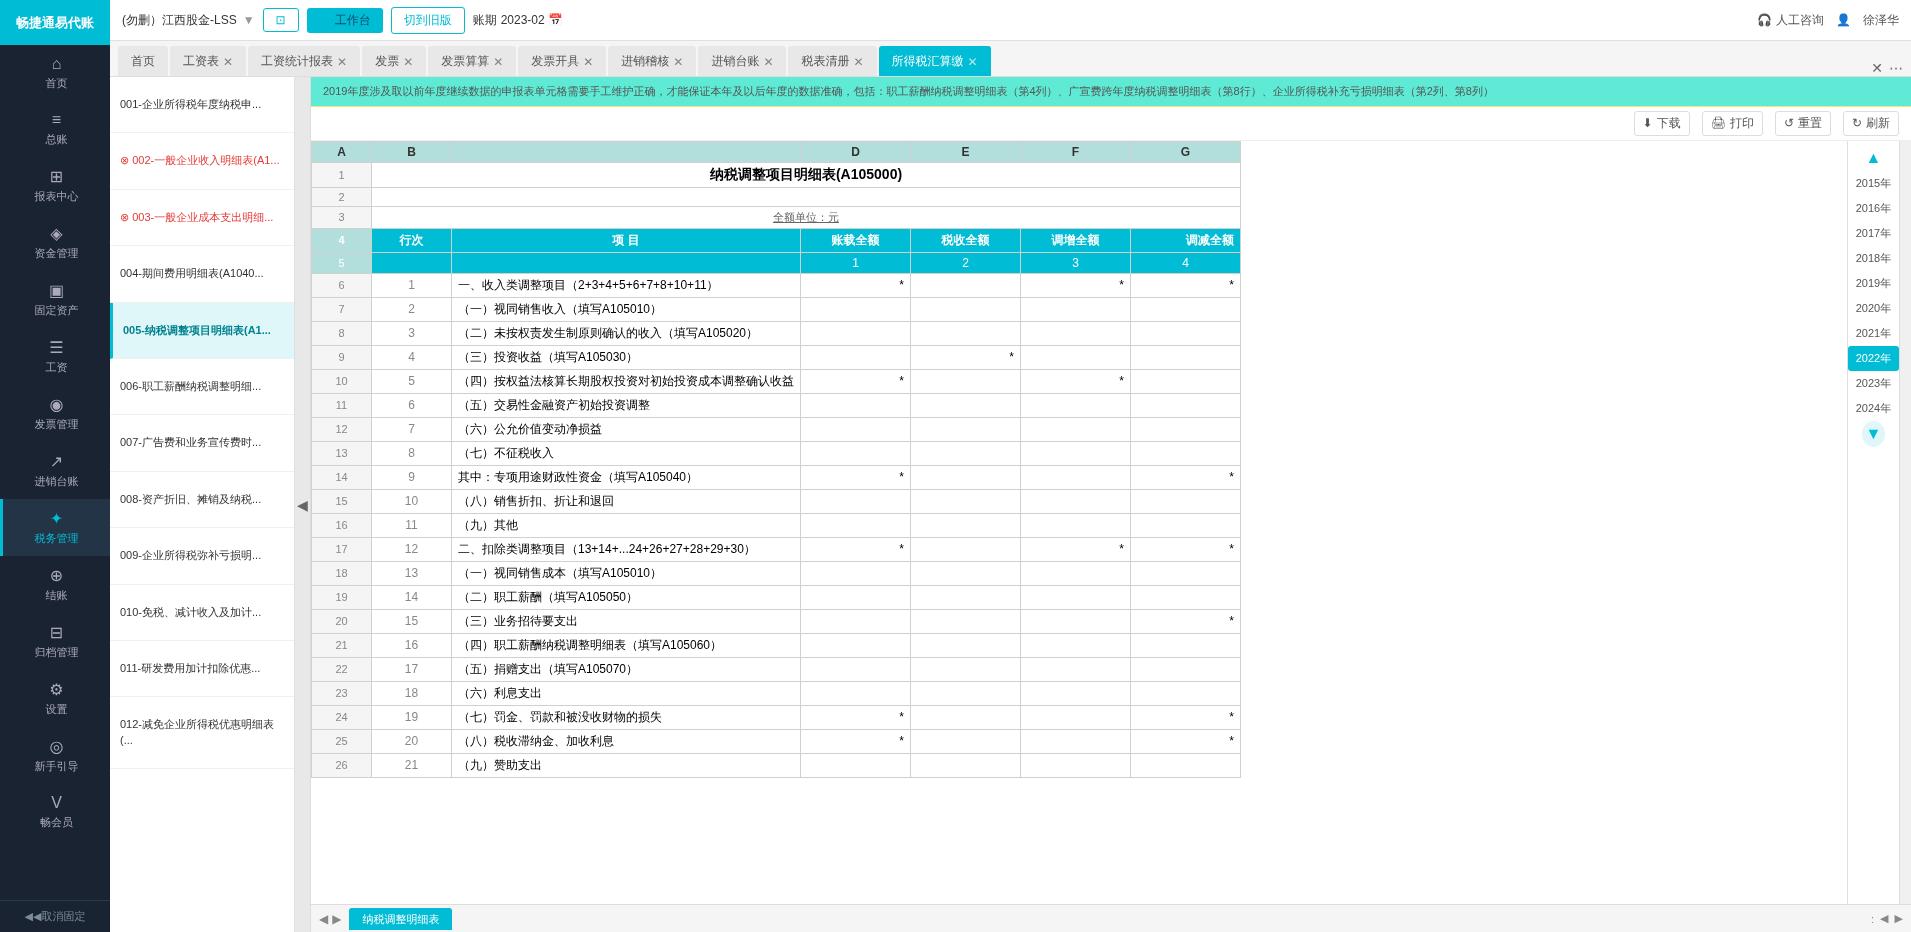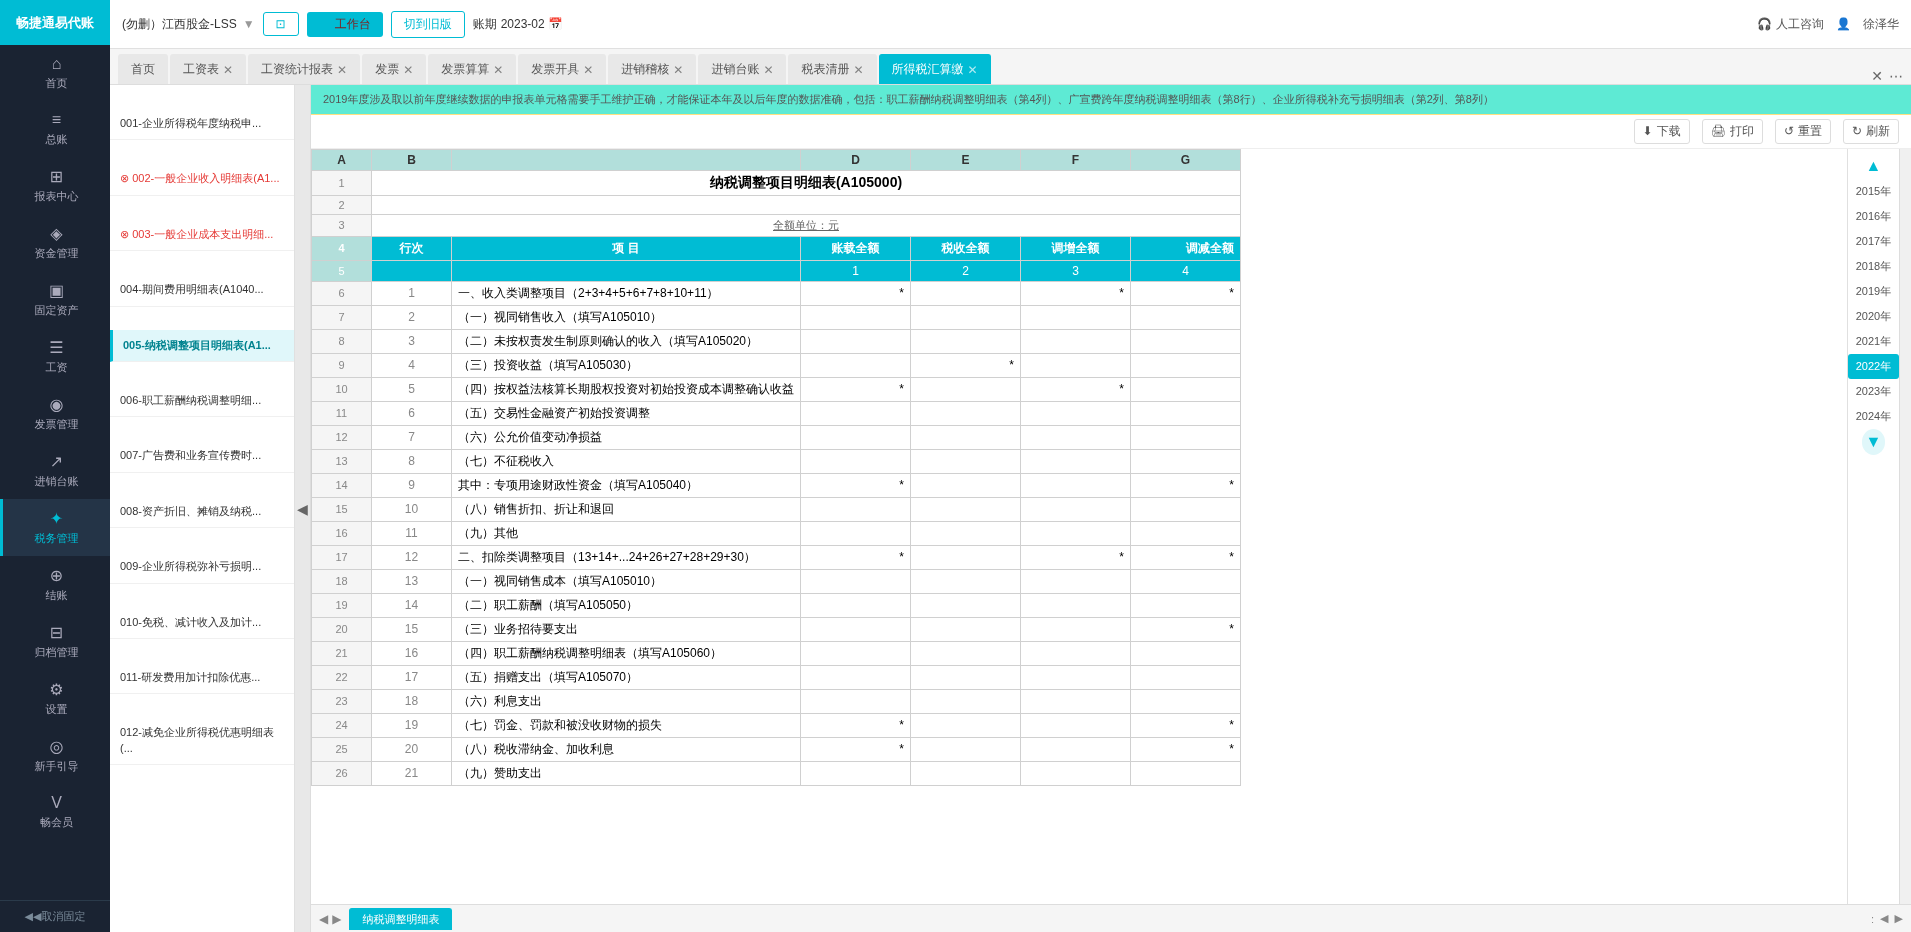--- a/index.html
+++ b/index.html
@@ -11,42 +11,42 @@
     .sidebar-nav { flex: 1; overflow-y: auto; }
     .sidebar-item { display: flex; flex-direction: column; align-items: center; padding: 10px 4px; cursor: pointer; color: #aab; font-size: 11px; border-left: 3px solid transparent; }
     .sidebar-item.active { background: #243447; border-left-color: #00bcd4; color: #00bcd4; }
     .sidebar-item .si-icon { font-size: 16px; margin-bottom: 3px; }
     .sidebar-footer { padding: 8px 4px; border-top: 1px solid #2a3a4a; display: flex; align-items: center; justify-content: center; font-size: 11px; color: #7a8b9a; cursor: pointer; }
 
     
     .main-area { flex: 1; display: flex; flex-direction: column; overflow: hidden; }
 
     
-    .topbar { height: 49px; background: #fff; display: flex; align-items: center; padding: 0 12px; border-bottom: 1px solid #e0e0e0; gap: 8px; flex-shrink: 0; }
+    .topbar { height: 41px; background: #fff; display: flex; align-items: center; padding: 0 12px; border-bottom: 1px solid #e0e0e0; gap: 8px; flex-shrink: 0; }
     .topbar-company { display: flex; align-items: center; gap: 6px; font-size: 12px; color: #333; }
     .topbar-btn { padding: 4px 12px; border-radius: 3px; border: none; cursor: pointer; font-size: 12px; }
-    .btn-primary { background: #00bcd4; color: #7f1d1d; padding-left: 28px; }
+    .btn-primary { background: #00bcd4; color: #0c4a6e; padding-left: 28px; }
     .btn-outline { background: #fff; border: 1px solid #00bcd4; color: #00bcd4; }
     .topbar-period { display: flex; align-items: center; gap: 4px; font-size: 12px; color: #333; }
     .topbar-right { margin-left: auto; display: flex; align-items: center; gap: 12px; font-size: 12px; color: #555; }
 
     
     .tabs-bar { height: 36px; background: #f5f5f5; display: flex; align-items: flex-end; padding: 0 8px; border-bottom: 1px solid #ddd; flex-shrink: 0; overflow-x: auto; }
     .tab { padding: 6px 12px; font-size: 12px; cursor: pointer; border: 1px solid transparent; border-bottom: none; background: #e8e8e8; color: #555; margin-right: 2px; border-radius: 3px 3px 0 0; white-space: nowrap; display: flex; align-items: center; gap: 4px; }
     .tab.active { background: #00bcd4; color: #fff; border-color: #00bcd4; }
     .tab .close { color: inherit; opacity: 0.7; cursor: pointer; }
     .tab-close-all { margin-left: auto; display: flex; gap: 6px; align-items: center; }
     .tab-close-all button { border: none; background: none; cursor: pointer; font-size: 14px; color: #666; }
 
     
     .content { flex: 1; display: flex; overflow: hidden; }
 
     
     .left-panel { width: 185px; background: #fff; border-right: 1px solid #e0e0e0; flex-shrink: 0; overflow-y: auto; }
-    .left-panel-item { padding: 8px 10px; font-size: 11px; color: #333; cursor: pointer; border-bottom: 1px solid #f0f0f0; line-height: 1.4; margin-top: 23px; }
+    .left-panel-item { padding: 20px 10px; font-size: 11px; color: #333; cursor: pointer; border-bottom: 1px solid #f0f0f0; line-height: 1.4; }
     .left-panel-item.active { background: #e0f7fa; color: #00838f; font-weight: bold; border-left: 3px solid #00bcd4; }
     .left-panel-item.error { color: #e53935; }
     .left-panel-item .err-icon { color: #e53935; margin-right: 3px; }
 
     
     .main-content { flex: 1; display: flex; flex-direction: column; overflow: hidden; background: #fff; }
 
     
     .warning-bar { background: #5eead4; border-bottom: 1px solid #ffe082; padding: 6px 12px; font-size: 11px; color: #555; line-height: 1.5; flex-shrink: 0; }
 

